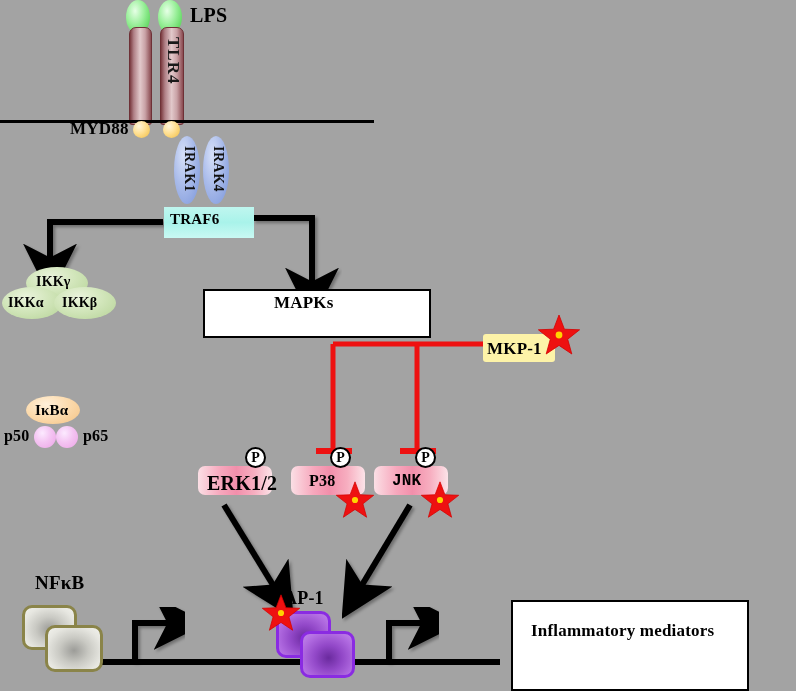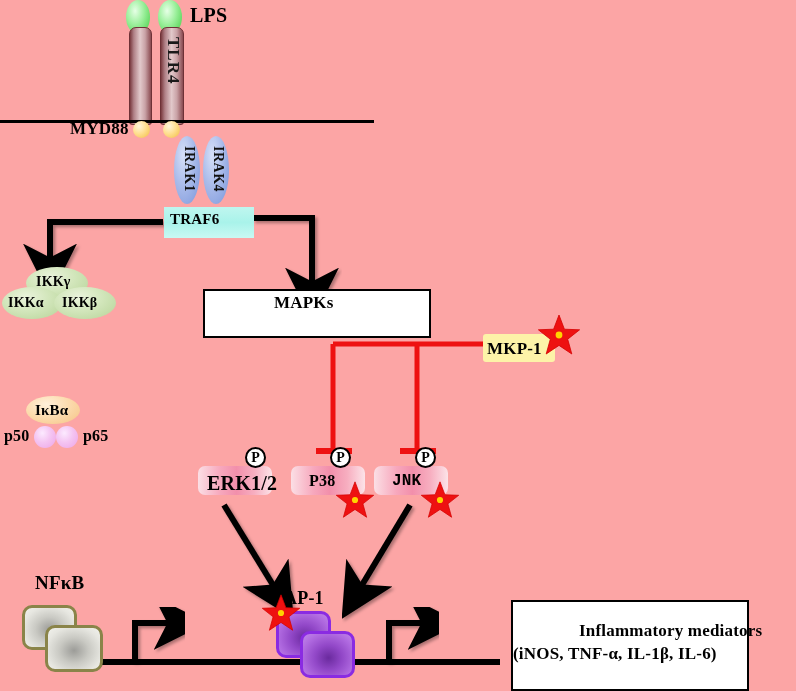--- a/index.html
+++ b/index.html
@@ -4,21 +4,21 @@
 <style>
   html, body {
     margin: 0;
     padding: 0;
     background: #ffffff;
   }
   #canvas {
     position: relative;
     width: 796px;
     height: 691px;
-    background: #fca5a5;
+    background: #a3a3a3;
     font-family: "Liberation Serif", "DejaVu Serif", serif;
     overflow: hidden;
   }
   .lbl {
     position: absolute;
     font-weight: bold;
     color: #000000;
     white-space: nowrap;
     line-height: 1;
     letter-spacing: 0.2px;
@@ -287,22 +287,21 @@
 
   <div class="lbl" style="left:35px; top:573px; font-size:19px;">NFκB</div>
   <div class="nfkb-box" style="left:22px; top:605px; width:55px; height:45px;"></div>
   <div class="nfkb-box" style="left:45px; top:625px; width:58px; height:47px;"></div>
 
   <div class="ap1-box" style="left:276px; top:611px; width:55px; height:47px;"></div>
   <div class="ap1-box" style="left:300px; top:631px; width:55px; height:47px;"></div>
   <div class="lbl" style="left:284px; top:589px; font-size:18px;">AP-1</div>
 
   <div class="obox" style="left:511px; top:600px; width:238px; height:91px;"></div>
-  <div class="lbl" style="left:531px; top:622px; font-size:17px;margin-left:48px;">Inflammatory mediators</div>
-  <div class="lbl" style="left:513px; top:645px; font-size:17px;">(iNOS, TNF-α, IL-1β, IL-6)</div>
+  <div class="lbl" style="left:531px; top:622px; font-size:17px;">Inflammatory mediators</div>
 
   <svg class="star" style="left:537px; top:313px;" width="44" height="44" viewBox="0 0 44 44">
     <polygon points="22,2 27.4,16.2 42.6,16.8 30.7,26.2 34.8,41 22,32.4 9.2,41 13.3,26.2 1.4,16.8 16.6,16.2" fill="#ee1111" stroke="#d40000" stroke-width="0.8"></polygon>
     <circle cx="22" cy="22" r="3.4" fill="#ffd400"></circle>
   </svg>
 
   <svg class="star" style="left:335px; top:480px;" width="40" height="40" viewBox="0 0 44 44">
     <polygon points="22,2 27.4,16.2 42.6,16.8 30.7,26.2 34.8,41 22,32.4 9.2,41 13.3,26.2 1.4,16.8 16.6,16.2" fill="#ee1111" stroke="#d40000" stroke-width="0.8"></polygon>
     <circle cx="22" cy="22" r="3.4" fill="#ffd400"></circle>
   </svg>

